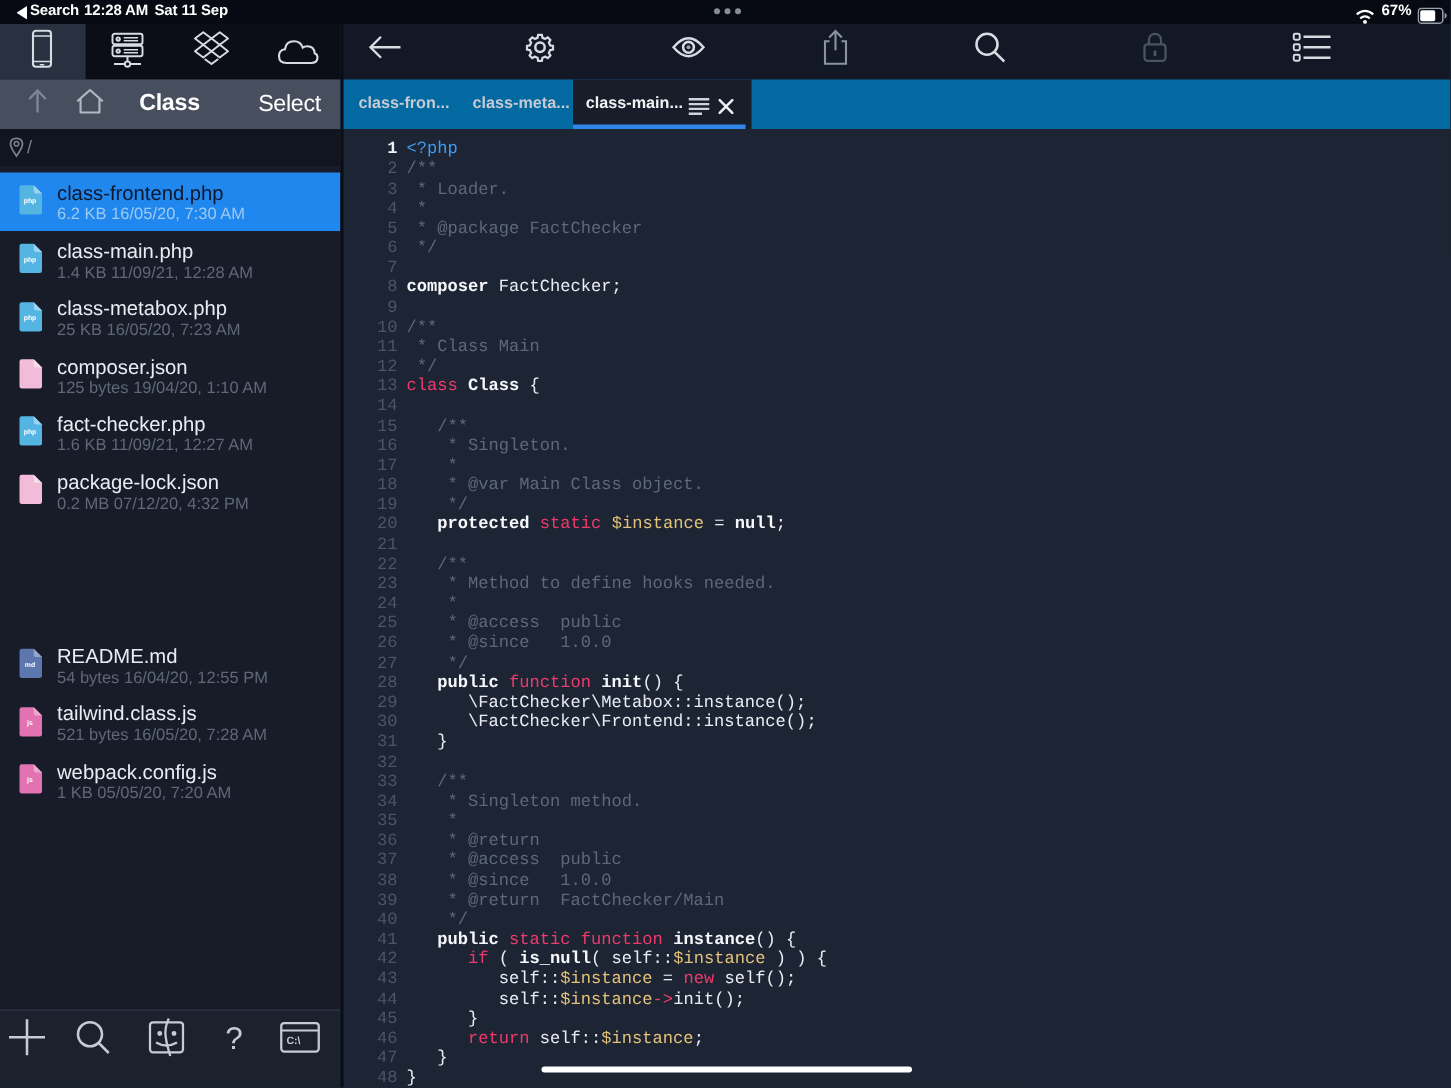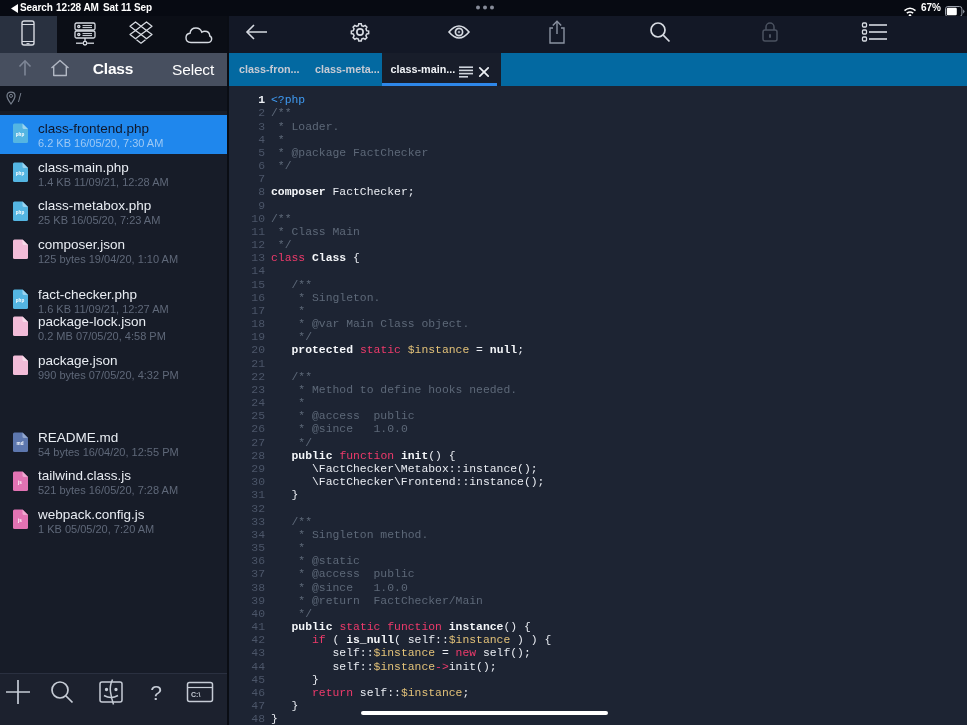--- a/index.html
+++ b/index.html
@@ -170,44 +170,36 @@
       <div class="fmeta">25 KB 16/05/20, 7:23 AM</div>
     </div>
 <div class="frow" style="top:120.2px;height:38.6px">
       <div class="ficon"><svg width="17" height="21" viewBox="0 0 17 21">
           <path d="M1 2 Q1 0.5 2.5 0.5 L10.5 0.5 L16 6 L16 18.5 Q16 20 14.5 20 L2.5 20 Q1 20 1 18.5 Z" fill="#f2bcd8"></path>
           <path d="M10.5 0.5 L10.5 4.5 Q10.5 6 12 6 L16 6 Z" fill="#f7dcea"></path>
         </svg></div>
       <div class="fname">composer.json</div>
       <div class="fmeta">125 bytes 19/04/20, 1:10 AM</div>
     </div>
-<div class="frow" style="top:170px;height:38.6px">
+<div class="frow" style="top:158px;height:38.6px">
       <div class="ficon"><svg width="17" height="21" viewBox="0 0 17 21">
           <path d="M1 2 Q1 0.5 2.5 0.5 L10.5 0.5 L16 6 L16 18.5 Q16 20 14.5 20 L2.5 20 Q1 20 1 18.5 Z" fill="#54b5e2"></path>
           <path d="M10.5 0.5 L10.5 4.5 Q10.5 6 12 6 L16 6 Z" fill="#9ad4f0"></path>
           <text x="8" y="12.5" font-size="4.6" font-weight="bold" fill="#ffffff" text-anchor="middle" font-family="Liberation Sans, sans-serif">php</text>
         </svg></div>
       <div class="fname">fact-checker.php</div>
       <div class="fmeta">1.6 KB 11/09/21, 12:27 AM</div>
     </div>
 <div class="frow" style="top:197.4px;height:38.6px">
       <div class="ficon"><svg width="17" height="21" viewBox="0 0 17 21">
           <path d="M1 2 Q1 0.5 2.5 0.5 L10.5 0.5 L16 6 L16 18.5 Q16 20 14.5 20 L2.5 20 Q1 20 1 18.5 Z" fill="#f2bcd8"></path>
           <path d="M10.5 0.5 L10.5 4.5 Q10.5 6 12 6 L16 6 Z" fill="#f7dcea"></path>
         </svg></div>
       <div class="fname">package-lock.json</div>
-      <div class="fmeta">0.2 MB 07/05/20, 4:58 PM</div>
-    </div>
-<div class="frow" style="top:236.0px;height:38.6px">
-      <div class="ficon"><svg width="17" height="21" viewBox="0 0 17 21">
-          <path d="M1 2 Q1 0.5 2.5 0.5 L10.5 0.5 L16 6 L16 18.5 Q16 20 14.5 20 L2.5 20 Q1 20 1 18.5 Z" fill="#f2bcd8"></path>
-          <path d="M10.5 0.5 L10.5 4.5 Q10.5 6 12 6 L16 6 Z" fill="#f7dcea"></path>
-        </svg></div>
-      <div class="fname">package.json</div>
-      <div class="fmeta">990 bytes 07/05/20, 4:32 PM</div>
+      <div class="fmeta">0.2 MB 07/12/20, 4:32 PM</div>
     </div>
 <div class="frow" style="top:313.2px;height:38.6px">
       <div class="ficon"><svg width="17" height="21" viewBox="0 0 17 21">
           <path d="M1 2 Q1 0.5 2.5 0.5 L10.5 0.5 L16 6 L16 18.5 Q16 20 14.5 20 L2.5 20 Q1 20 1 18.5 Z" fill="#5d77ae"></path>
           <path d="M10.5 0.5 L10.5 4.5 Q10.5 6 12 6 L16 6 Z" fill="#93a7cd"></path>
           <text x="8" y="12.5" font-size="4.6" font-weight="bold" fill="#ffffff" text-anchor="middle" font-family="Liberation Sans, sans-serif">md</text>
         </svg></div>
       <div class="fname">README.md</div>
       <div class="fmeta">54 bytes 16/04/20, 12:55 PM</div>
     </div>
@@ -417,21 +409,21 @@
     <span class="c">* @since   1.0.0</span>
     <span class="c">*/</span>
    <span class="b">public</span> <span class="p">function</span> <span class="b">init</span>() {
       \FactChecker\Metabox::instance();
       \FactChecker\Frontend::instance();
    }
 
    <span class="c">/**</span>
     <span class="c">* Singleton method.</span>
     <span class="c">*</span>
-    <span class="c">* @static</span>
+    <span class="c">* @return</span>
     <span class="c">* @access  public</span>
     <span class="c">* @since   1.0.0</span>
     <span class="c">* @return  FactChecker/Main</span>
     <span class="c">*/</span>
    <span class="b">public</span> <span class="p">static</span> <span class="p">function</span> <span class="b">instance</span>() {
       <span class="p">if</span> ( <span class="b">is_null</span>( self::<span class="y">$instance</span> ) ) {
          self::<span class="y">$instance</span> = <span class="p">new</span> self();
          self::<span class="y">$instance</span><span class="p">-&gt;</span>init();
       }
       <span class="p">return</span> self::<span class="y">$instance</span>;

